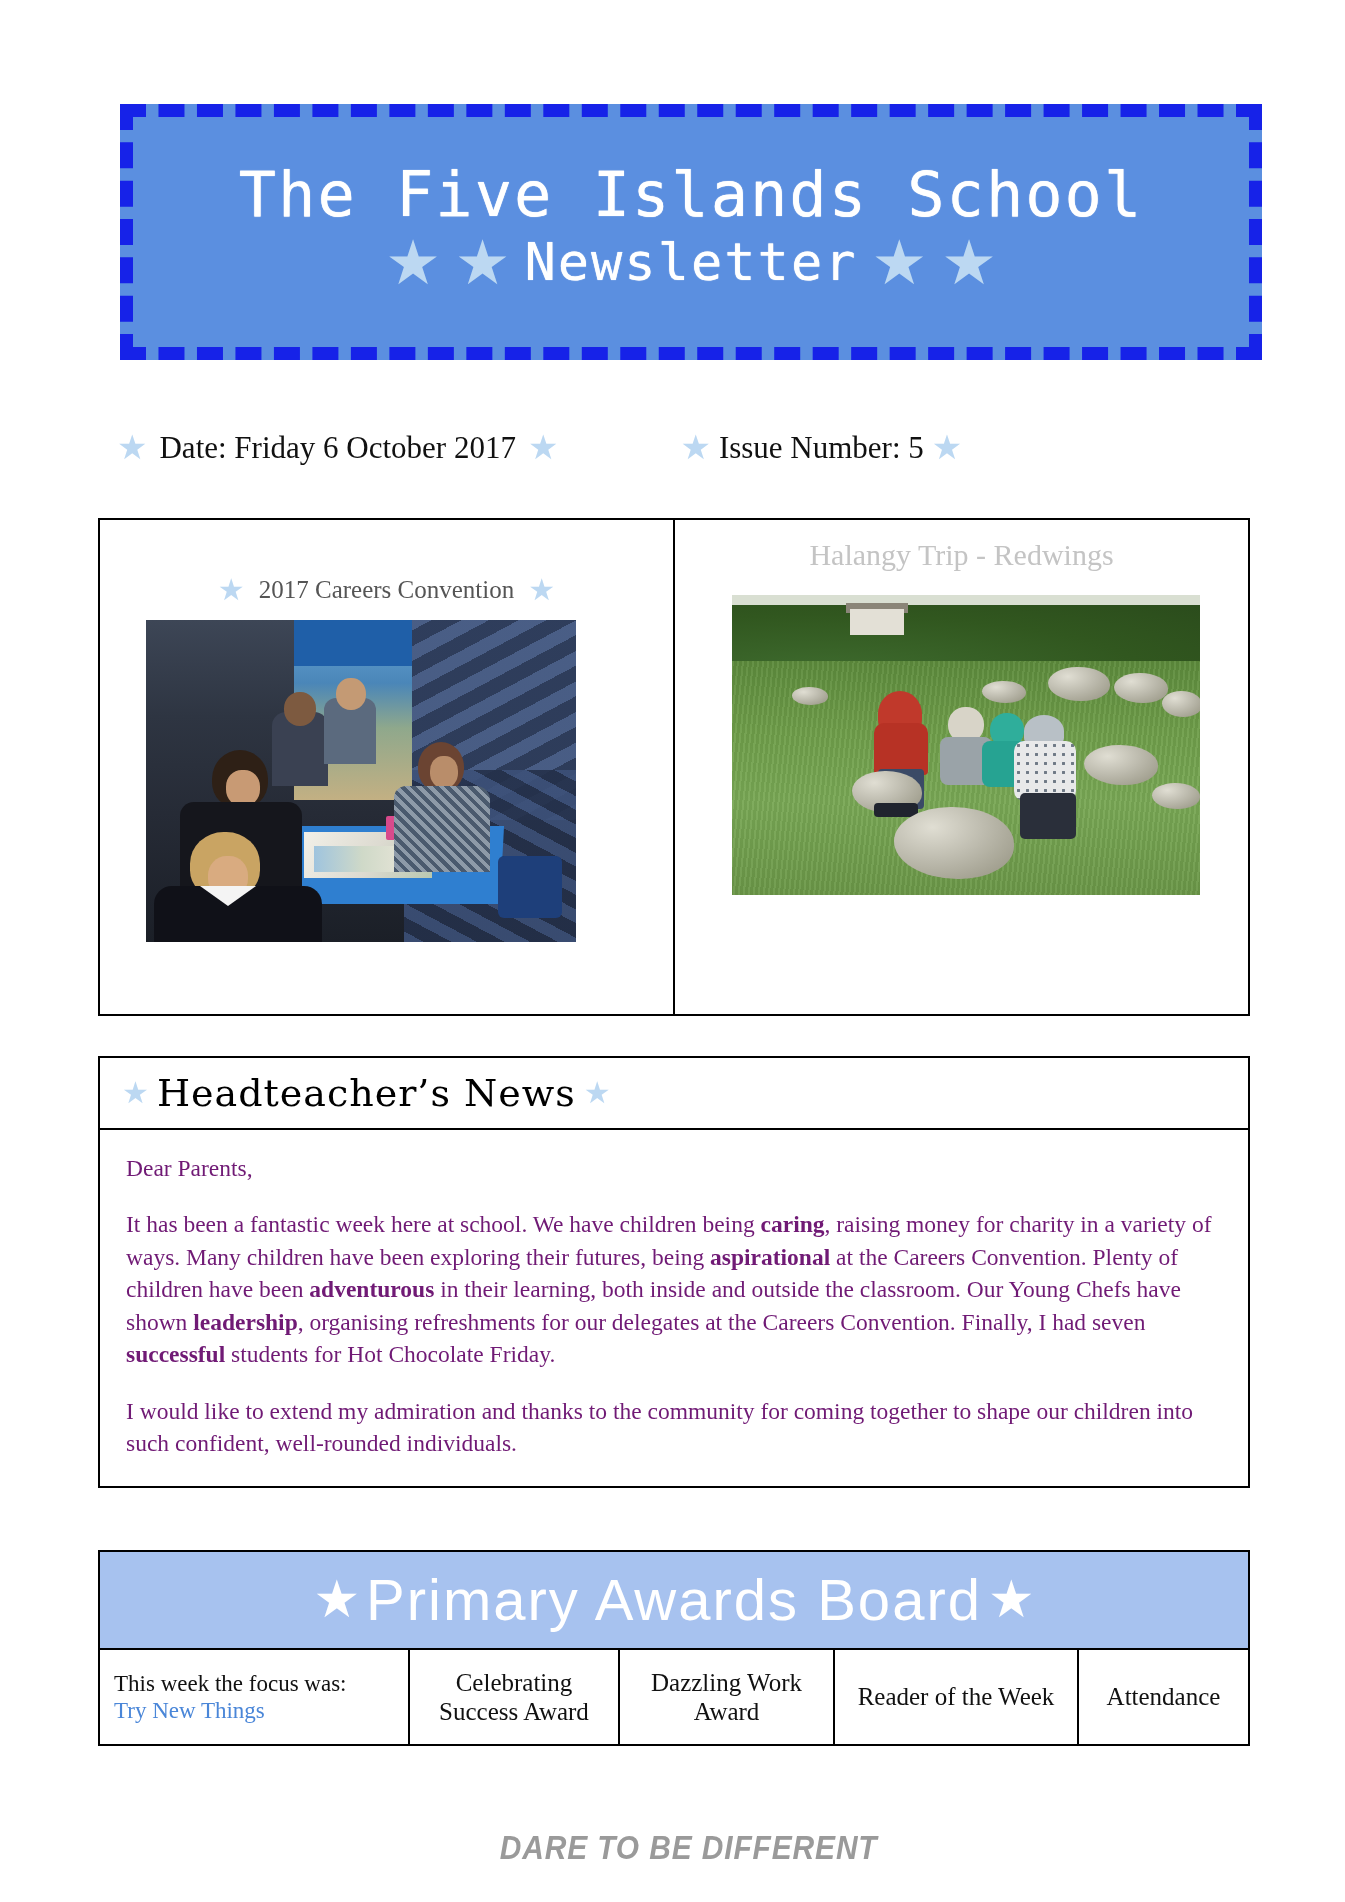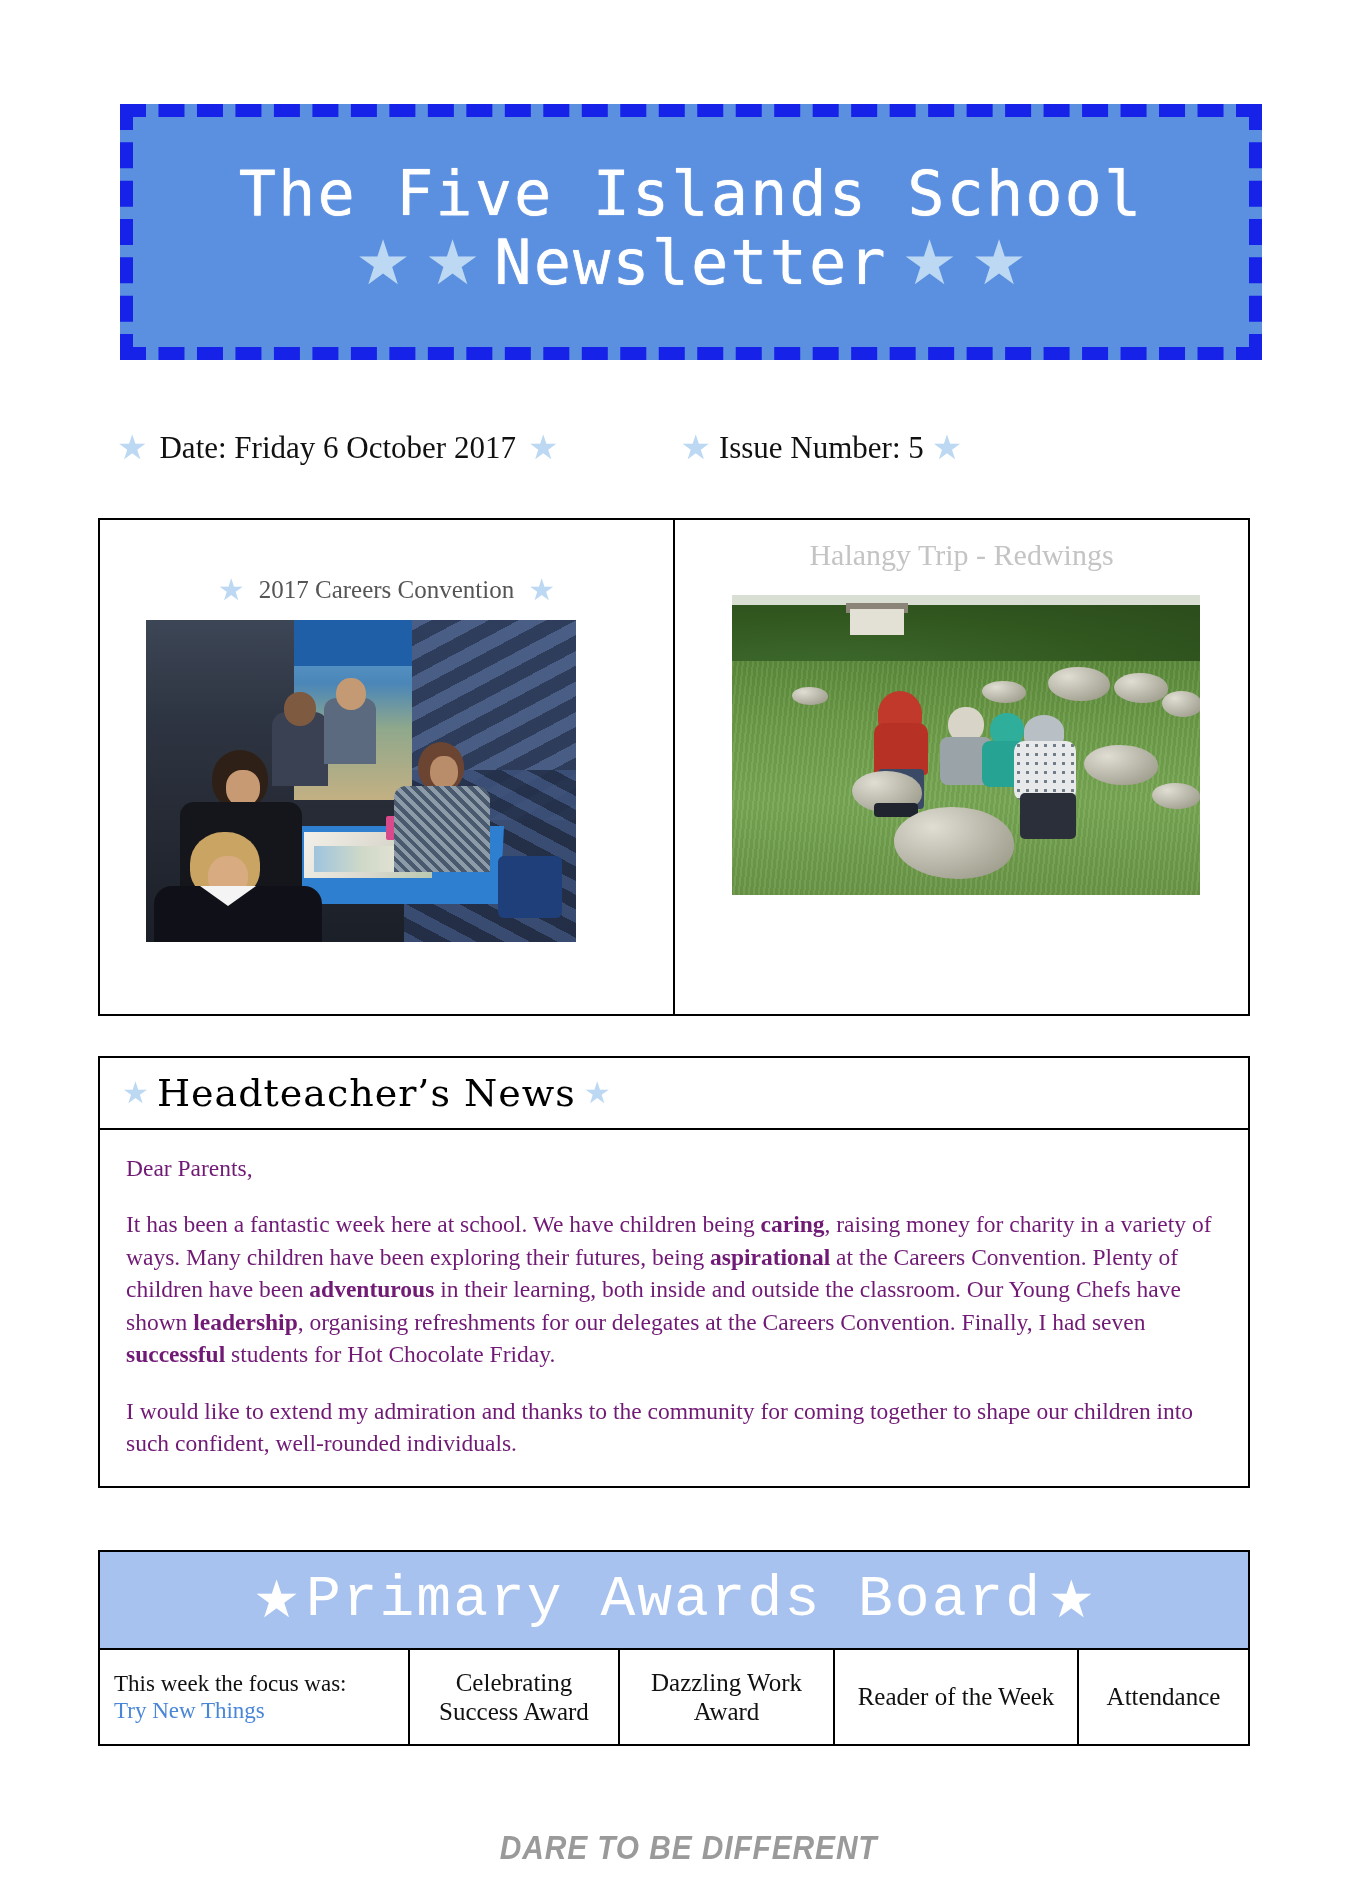--- a/index.html
+++ b/index.html
@@ -45,21 +45,21 @@
     text-shadow: 0 0 1px #ffffff;
   }
   .masthead-line2 {
     display: flex;
     align-items: center;
     gap: 14px;
     margin-top: 4px;
   }
   .masthead-line2 .mh-text {
     font-family: "DejaVu Sans Mono", monospace;
-    font-size: 62px;
+    font-size: 52px;
     color: #ffffff;
     letter-spacing: 2px;
     line-height: 1.05;
     white-space: nowrap;
     text-shadow: 0 0 1px #ffffff;
     text-align: center;
   }
   .star-pale {
     color: #bcd8f2;
     font-size: 62px;
@@ -396,21 +396,21 @@
   .awards-banner {
     background: #a7c2ef;
     height: 98px;
     display: flex;
     align-items: center;
     justify-content: center;
     gap: 6px;
     border-bottom: 2px solid #000000;
   }
   .awards-title {
-    font-family: Liberation Mono, monospace;
+    font-family: Liberation Sans, sans-serif;
     font-size: 58px;
     color: #ffffff;
     letter-spacing: 2px;
     white-space: nowrap;
     line-height: 1;
   }
   .awards-star {
     color: #ffffff;
     font-size: 52px;
     line-height: 1;

